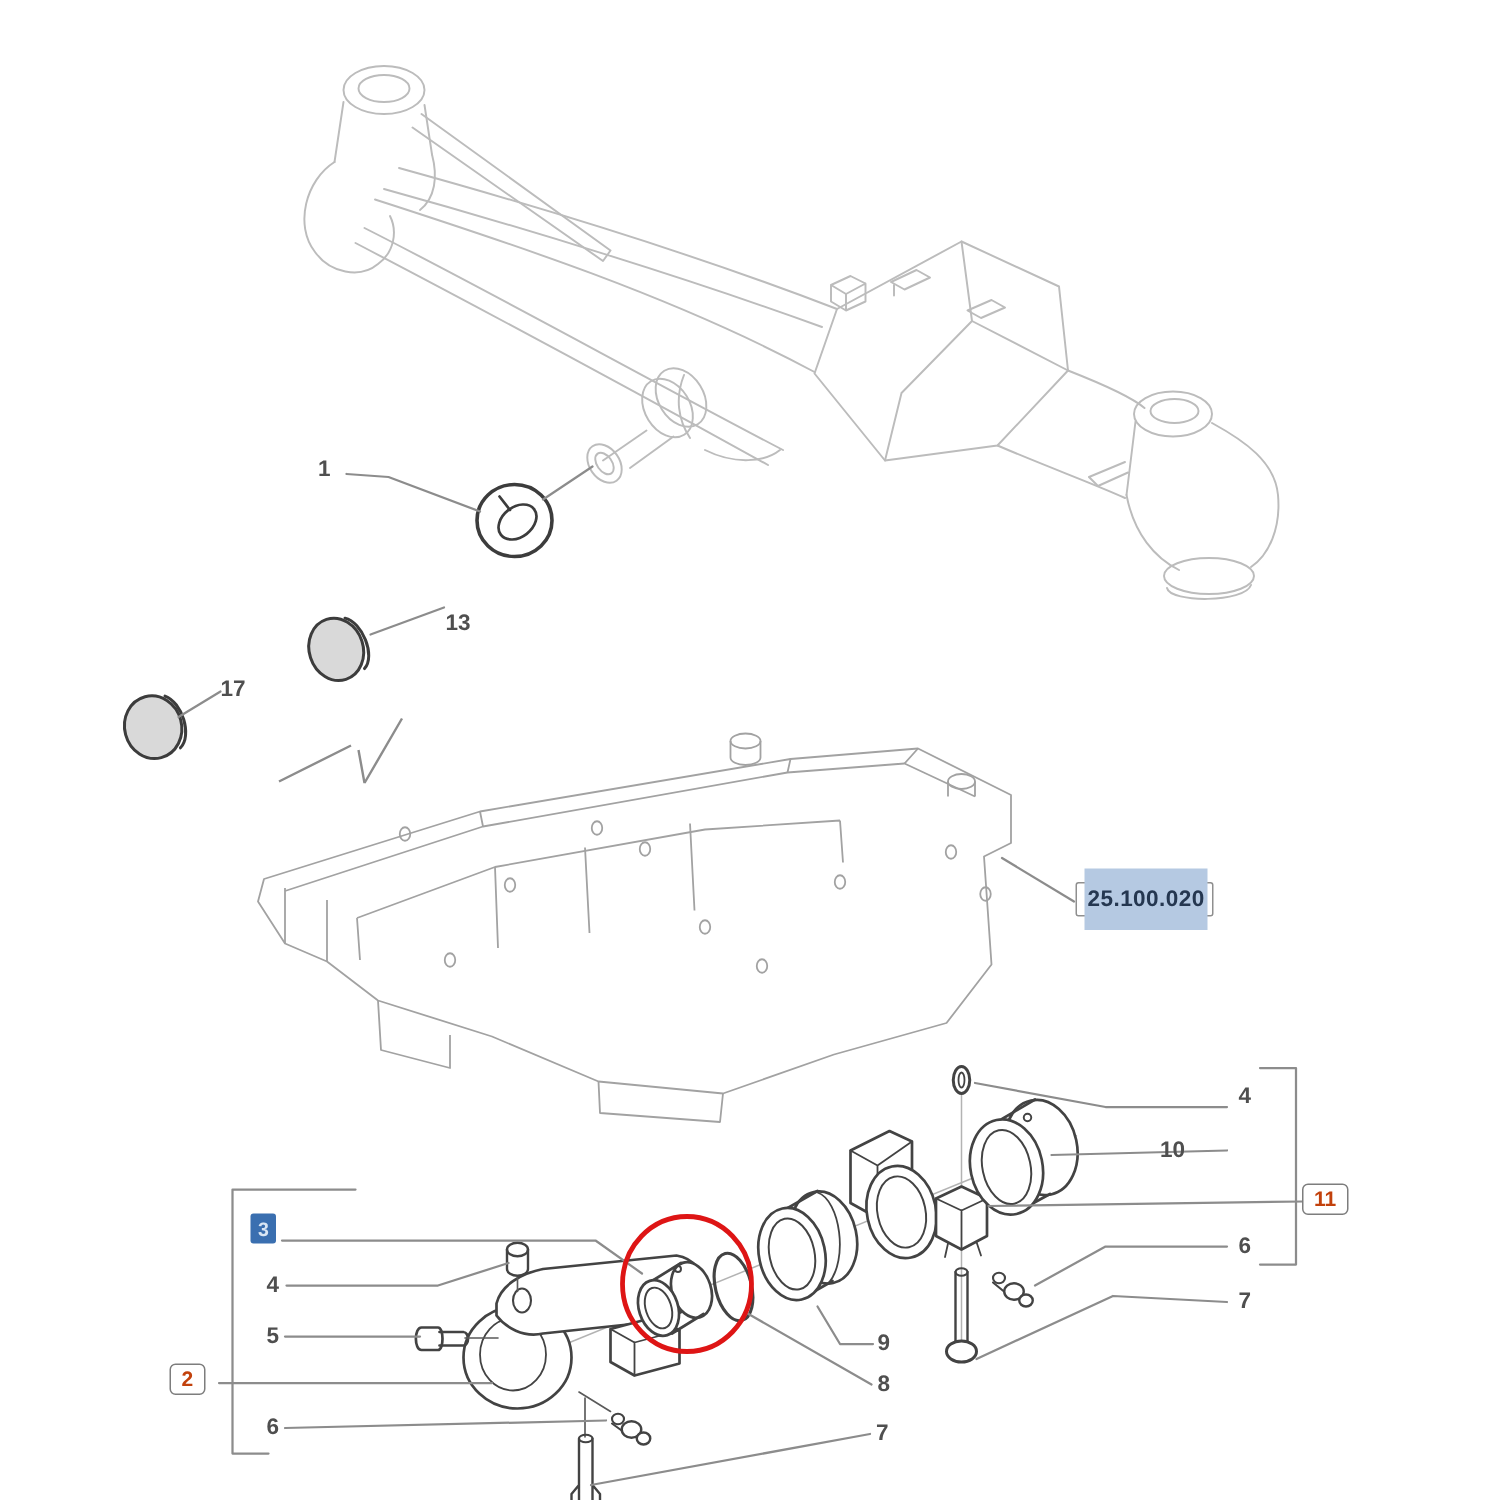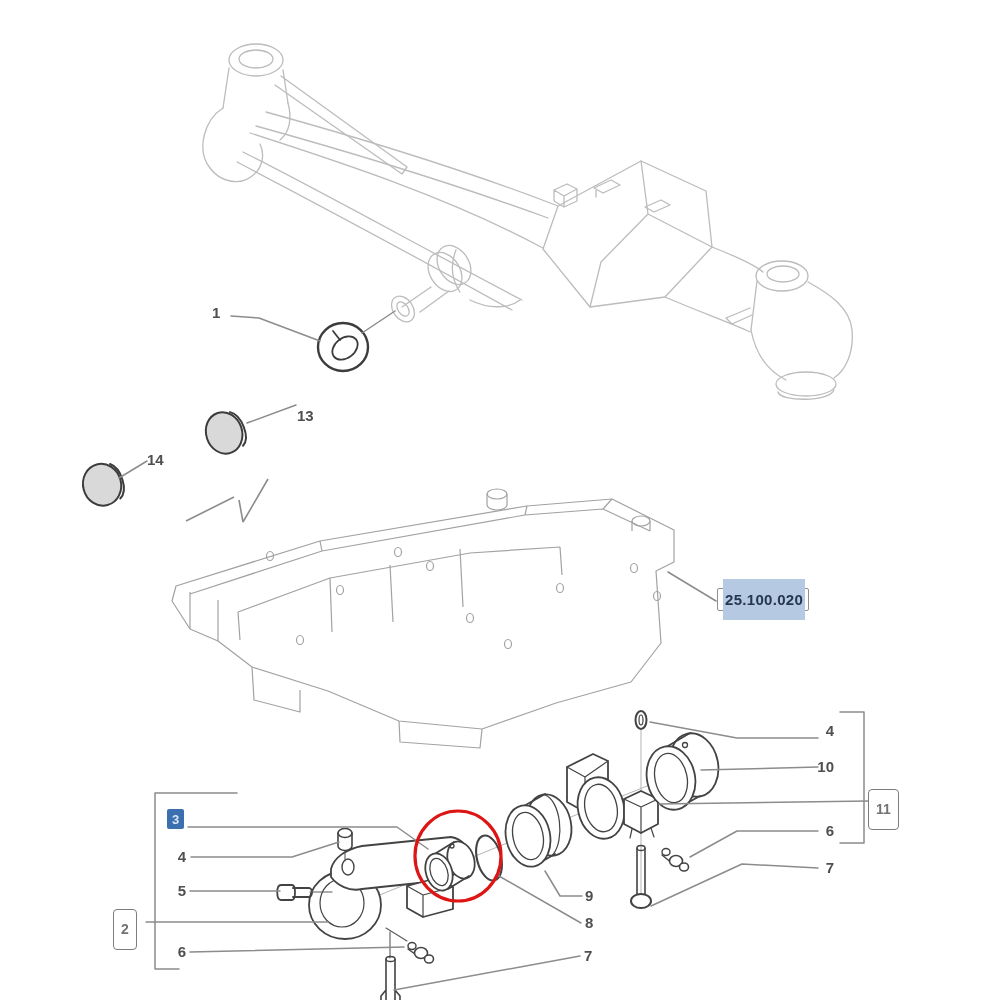--- a/index.html
+++ b/index.html
@@ -5,22 +5,22 @@
   html,body{margin:0;padding:0}
   body{width:1000px;height:1000px;position:relative;background:#fff;
        font-family:"Liberation Sans",sans-serif;overflow:hidden}
   #stage{position:absolute;left:0;top:0;width:1000px;height:1000px}
   svg{position:absolute;left:0;top:0}
   .num{position:absolute;font:bold 15px "Liberation Sans",sans-serif;color:#4f4f4f;
        line-height:16px;white-space:nowrap}
   .ra{width:34px;text-align:right}
   .ra-s{width:28px;text-align:right}
   .boxed{position:absolute;border:1.5px solid #7d7d7d;border-radius:4px;background:#fff;
-         font:bold 14px "Liberation Sans",sans-serif;color:#737373;
-         padding:12px 7px;line-height:15px}
+         font:bold 14px "Liberation Sans",sans-serif;color:#c2410c;
+         padding:2px 7px;line-height:15px}
   .sel{position:absolute;background:#3a6fb0;color:#d9e6f4;border-radius:2px;
        font:bold 13px "Liberation Sans",sans-serif;line-height:15px;padding:3px 5px 2px 5px}
   .code-box{position:absolute;left:717px;top:588px;border:1.5px solid #8f8f8f;
             border-radius:2px;background:#fff;padding:2px 3px 2px 5px;line-height:17px}
   .code-hl{background:#b5c9e2;color:#253750;font:bold 15px "Liberation Sans",sans-serif;
            padding:12px 2px;letter-spacing:.3px}
 </style>
 </head>
 <body>
 
@@ -191,35 +191,35 @@
     <path d="M869,801 L659,804"></path>
     <path d="M818,831 L737,831 L690,857"></path>
     <path d="M818,868 L742,864 L651,906"></path>
   </g>
 
   <ellipse cx="458" cy="856" rx="43" ry="45" fill="none" stroke="#de1515" stroke-width="3.2"></ellipse>
 </svg>
 
 <div class="num" style="left:212px;top:305px">1</div>
 <div class="num" style="left:297px;top:408px">13</div>
-<div class="num" style="left:147px;top:452px">14</div>
+<div class="num" style="left:147px;top:452px">17</div>
 
 <div class="code-box">
   <span class="code-hl">25.100.020</span>
 </div>
 
 <div class="sel" style="left:167px;top:809px">3</div>
 <div class="num ra-s" style="left:158px;top:849px">4</div>
 <div class="num ra-s" style="left:158px;top:883px">5</div>
 <div class="boxed" style="left:113px;top:909px">2</div>
 <div class="num ra-s" style="left:158px;top:944px">6</div>
 
 <div class="num" style="left:585px;top:888px">9</div>
 <div class="num" style="left:585px;top:915px">8</div>
 <div class="num" style="left:584px;top:948px">7</div>
 
 <div class="num ra" style="left:800px;top:723px">4</div>
-<div class="num ra" style="left:800px;top:759px">10</div>
+<div class="num ra" style="left:756px;top:759px">10</div>
 <div class="boxed" style="left:868px;top:789px">11</div>
 <div class="num ra" style="left:800px;top:823px">6</div>
 <div class="num ra" style="left:800px;top:860px">7</div>
 
 </div>
 
 </body></html>

